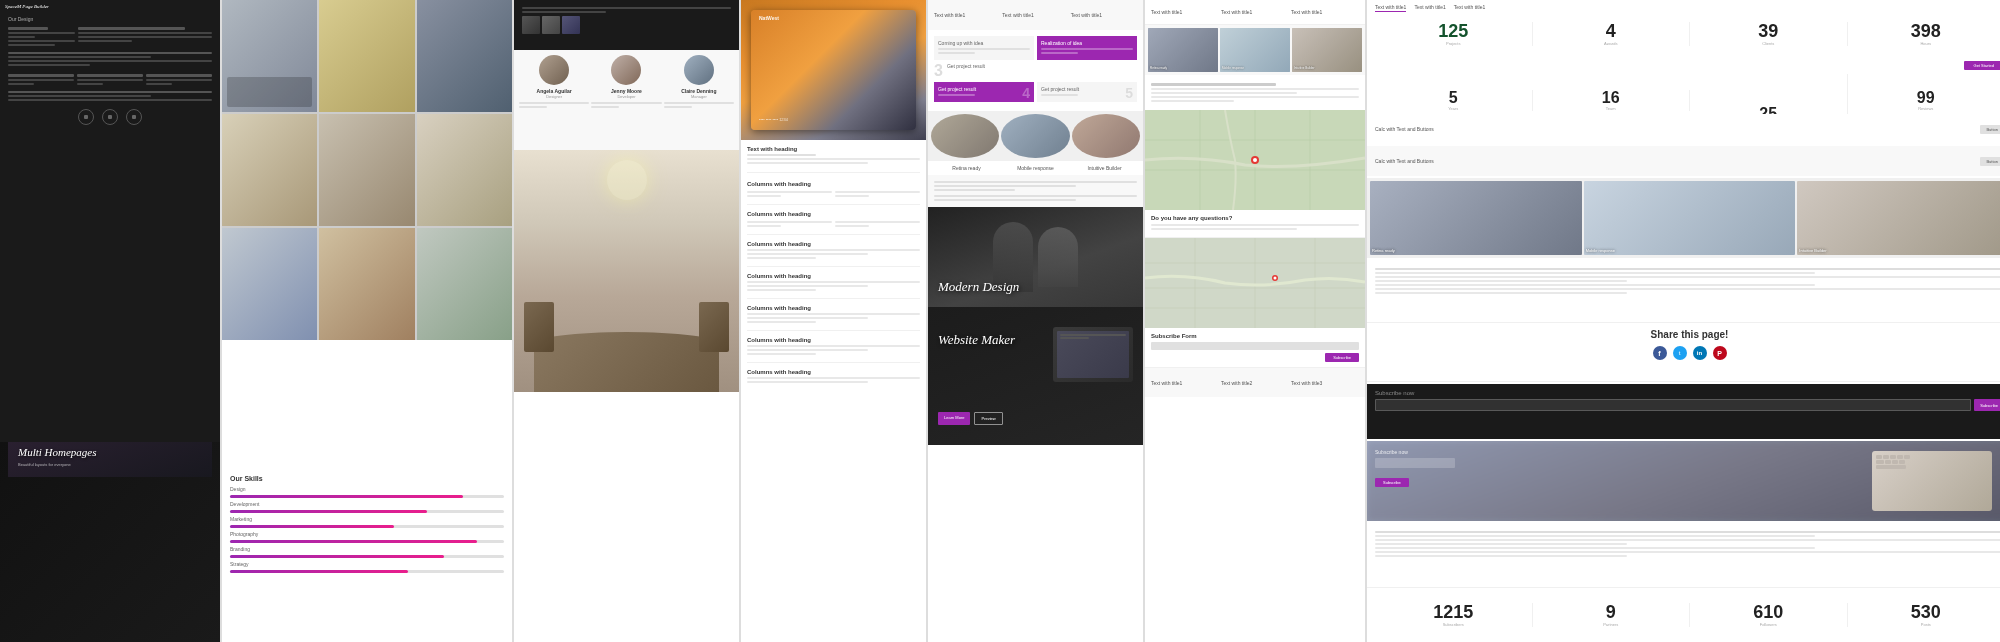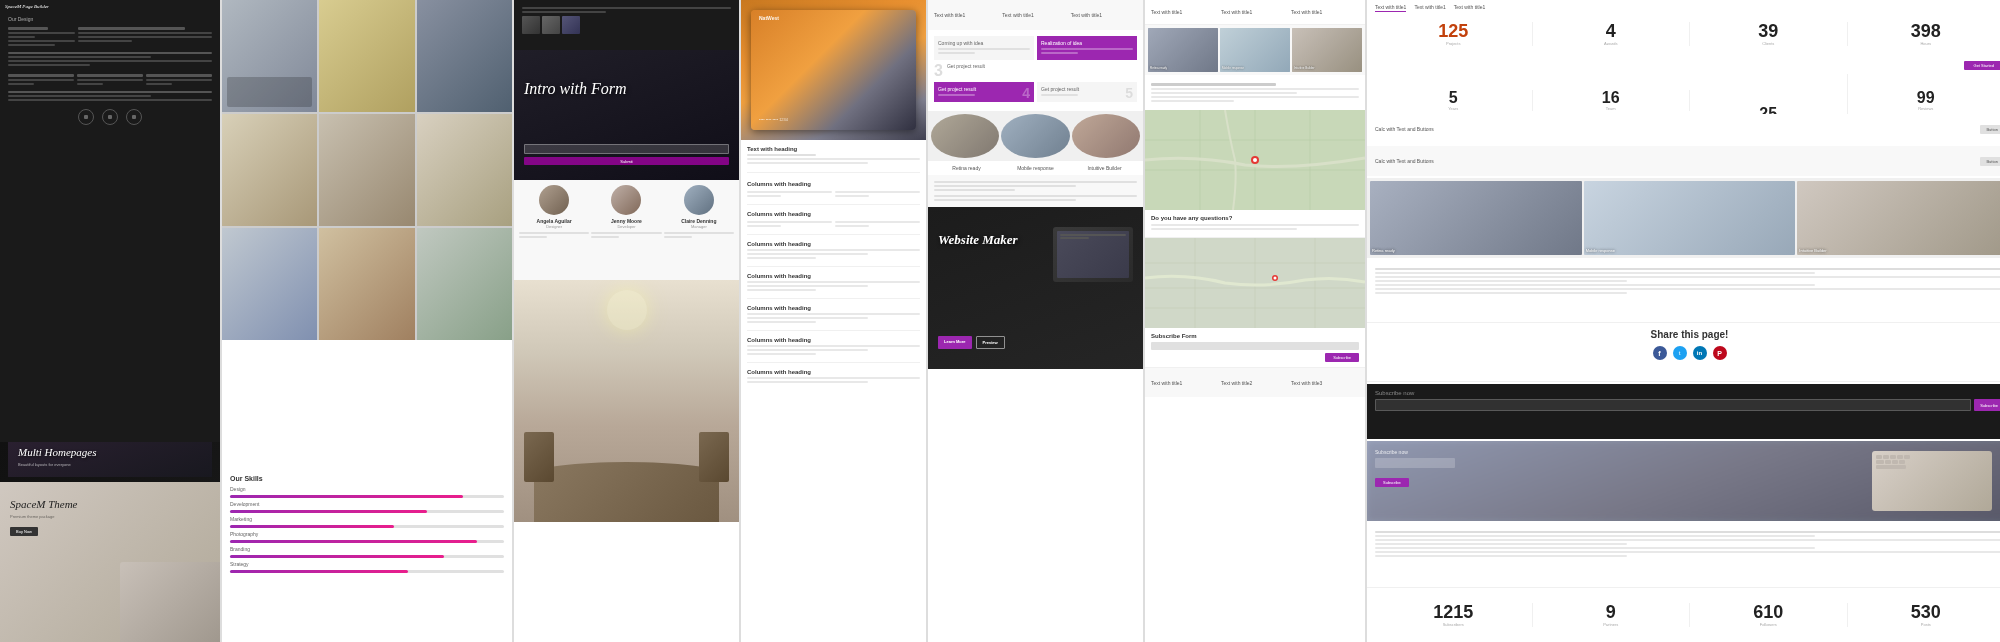--- a/index.html
+++ b/index.html
@@ -156,33 +156,20 @@
     <div style="position:absolute; bottom:0; left:0; right:0; height:200px; background:linear-gradient(135deg, #111 0%, #1a1a1a 100%);">
       <div style="position:absolute; bottom:165px; left:8px; right:8px; top:0;">
 
         <div style="position:absolute; inset:0; background:linear-gradient(160deg, #2a2030 0%, #18181f 100%);"></div>
         <div style="position:absolute; bottom:10px; left:10px;">
           <span style="font-family:Georgia,serif; font-style:italic; font-size:11px; color:white; text-shadow:1px 1px 3px rgba(0,0,0,0.8);">Multi <i style="font-style:italic;margin-top:10px;">Homepages</i></span>
           <div style="font-size:4px; color:rgba(255,255,255,0.6); margin-top:2px;">Beautiful layouts for everyone</div>
         </div>
       </div>
 
-      <div style="position:absolute; bottom:0; left:0; right:0; height:160px; background:linear-gradient(160deg, #2a2a3a 0%, #1a1a28 100%);">
-        <div style="position:absolute; inset:0; overflow:hidden;">
-          <div style="position:absolute; inset:0; background:linear-gradient(135deg, #d0c8c0 0%, #b0a898 100%);"></div>
-
-          <div style="position:absolute; bottom:0; right:0; width:100px; height:80px; background:linear-gradient(135deg, #c8c0b8 0%, #a0988e 100%); border-radius:3px 0 0 0;"></div>
-        </div>
-        <div style="position:absolute; top:12px; left:10px; z-index:2;">
-          <span style="font-family:Georgia,serif; font-style:italic; font-size:11px; color:#222; text-shadow:none;">SpaceM Theme</span>
-          <div style="font-size:4px; color:rgba(0,0,0,0.5); margin-top:2px;">Premium theme package</div>
-          
-          <div style="margin-top:6px; background:#333; color:white; font-size:4px; padding:2px 6px; display:inline-block; border-radius:1px;">Buy Now</div>
-        </div>
-      </div>
     </div>
   </div>
 
   <div class="section" style="width:290px; height:642px; position:relative; background:#fff;">
 
 
     <div style="height:340px; display:grid; grid-template-columns:1fr 1fr 1fr; grid-template-rows:1fr 1fr 1fr; gap:2px; background:#ccc;">
       <div style="background:linear-gradient(135deg, #c8d0d8 0%, #9098a8 100%); overflow:hidden; position:relative;">
         <div style="position:absolute; inset:0; background:linear-gradient(135deg, #b0b8c0 0%, #808898 100%);"></div>
 
@@ -265,33 +252,20 @@
         <div class="cl short" style="background:#444;"></div>
 
         <div style="display:flex; gap:2px; margin-top:3px;">
           <div style="width:18px; height:18px; background:linear-gradient(135deg, #555 0%, #333 100%); border-radius:1px;"></div>
           <div style="width:18px; height:18px; background:linear-gradient(135deg, #666 0%, #444 100%); border-radius:1px;"></div>
           <div style="width:18px; height:18px; background:linear-gradient(135deg, #557 0%, #335 100%); border-radius:1px;"></div>
         </div>
       </div>
     </div>
 
-    <div style="height:130px; position:relative; overflow:hidden; background:linear-gradient(160deg, #1a1820 0%, #12101a 100%);">
-      <div style="position:absolute; inset:0; background:linear-gradient(160deg, #201e28 0%, #100e18 100%);"></div>
-      <div style="position:absolute; top:30px; left:10px; z-index:3;">
-        <span style="font-family:Georgia,serif; font-style:italic; font-size:16px; color:white; text-shadow:1px 1px 4px rgba(0,0,0,0.9);">Intro with <i>Form</i></span>
-      </div>
-
-      <div style="position:absolute; bottom:15px; left:10px; right:10px; z-index:3;">
-        <div style="background:rgba(255,255,255,0.15); height:10px; border-radius:1px; margin-bottom:3px; border:1px solid rgba(255,255,255,0.3);"></div>
-        <div style="background:rgba(180,0,180,0.7); height:8px; border-radius:1px; display:flex; align-items:center; justify-content:center;">
-          <span style="font-size:4px; color:white;">Submit</span>
-        </div>
-      </div>
-    </div>
 
     <div style="height:100px; background:#f8f8f8; display:flex; gap:2px; padding:5px;">
       <div style="flex:1; text-align:center;">
         <div style="width:30px; height:30px; border-radius:50%; background:linear-gradient(135deg, #b0a090 0%, #706050 100%); margin:0 auto 3px;"></div>
         <div style="font-size:5px; color:#333; font-weight:bold;">Angela Aguilar</div>
         <div style="font-size:4px; color:#999;">Designer</div>
         <div class="cl" style="background:#e0e0e0; margin-top:3px;"></div>
         <div class="cl short" style="background:#e0e0e0;"></div>
       </div>
       <div style="flex:1; text-align:center;">
@@ -464,22 +438,33 @@
     </div>
 
     <div style="padding:4px 6px; background:#f8f8f8;">
       <div class="cl" style="background:#e0e0e0;"></div>
       <div class="cl med" style="background:#e0e0e0;"></div>
       <div class="cl short" style="background:#e0e0e0;"></div>
       <div class="cl" style="background:#e0e0e0; margin-top:4px;"></div>
       <div class="cl med" style="background:#e0e0e0;"></div>
     </div>
 
-
-    <div style="height:162px; position:relative; overflow:hidden; background:linear-gradient(160deg, #1a1a1a 0%, #222 100%);font-weight:bold;">
+    <div style="height:100px; position:relative; overflow:hidden; background:linear-gradient(160deg, #1a1a1a 0%, #333 50%, #555 100%);">
+      <div style="position:absolute; inset:0; background:linear-gradient(160deg, #222 0%, #444 60%, #333 100%); opacity:0.9;"></div>
+
+      <div style="position:absolute; inset:0; display:flex; align-items:center; justify-content:center; overflow:hidden;">
+        <div style="width:40px; height:70px; background:linear-gradient(180deg, #555 0%, #333 100%); border-radius:20px 20px 0 0; margin-right:5px; opacity:0.7;"></div>
+        <div style="width:40px; height:60px; background:linear-gradient(180deg, #666 0%, #444 100%); border-radius:20px 20px 0 0; opacity:0.7;"></div>
+      </div>
+      <div style="position:absolute; bottom:12px; left:10px; z-index:3;">
+        <span style="font-family:Georgia,serif; font-style:italic; font-size:13px; color:white; text-shadow:1px 1px 4px rgba(0,0,0,0.9);">Modern Design</span>
+      </div>
+    </div>
+
+    <div style="height:138px; position:relative; overflow:hidden; background:linear-gradient(160deg, #1a1a1a 0%, #222 100%);">
       <div style="position:absolute; inset:0; background:linear-gradient(160deg, #1c1c1c 0%, #252525 100%);"></div>
 
       <div style="position:absolute; right:10px; top:20px; width:80px; height:55px; background:linear-gradient(135deg, #3a3a3a 0%, #2a2a2a 100%); border-radius:3px;">
         <div style="position:absolute; inset:4px; background:linear-gradient(135deg, #4a4a5a 0%, #3a3a4a 100%); border-radius:1px;">
           <div class="cl" style="background:#555; margin:3px 3px 1px;"></div>
           <div class="cl short" style="background:#555; margin:0 3px;"></div>
         </div>
       </div>
       <div style="position:absolute; top:25px; left:10px; z-index:3;">
         <span style="font-family:Georgia,serif; font-style:italic; font-size:13px; color:white; text-shadow:1px 1px 4px rgba(0,0,0,0.9); line-height:1.2; display:block;">Website Maker</span>
@@ -586,21 +571,21 @@
     <div style="height:55px; background:#fff; display:flex; flex-direction:column; padding:4px 8px;">
 
       <div style="display:flex; gap:8px; margin-bottom:4px;">
         <div style="font-size:5px; color:#555; border-bottom:1px solid #9c27b0; padding-bottom:1px;">Text with title1</div>
         <div style="font-size:5px; color:#555;">Text with title1</div>
         <div style="font-size:5px; color:#555;">Text with title1</div>
       </div>
 
       <div style="display:flex; gap:0; flex:1; align-items:center;">
         <div style="flex:1; text-align:center; border-right:1px solid #f0f0f0;">
-          <div style="font-size:18px; font-weight:bold; color:#c2410c; line-height:1;">125</div>
+          <div style="font-size:18px; font-weight:bold; color:#14532d; line-height:1;">125</div>
           <div style="font-size:4px; color:#aaa; margin-top:1px;">Projects</div>
         </div>
         <div style="flex:1; text-align:center; border-right:1px solid #f0f0f0;">
           <div style="font-size:18px; font-weight:bold; color:#222; line-height:1;">4</div>
           <div style="font-size:4px; color:#aaa; margin-top:1px;">Awards</div>
         </div>
         <div style="flex:1; text-align:center; border-right:1px solid #f0f0f0;">
           <div style="font-size:18px; font-weight:bold; color:#222; line-height:1;">39</div>
           <div style="font-size:4px; color:#aaa; margin-top:1px;">Clients</div>
         </div>

